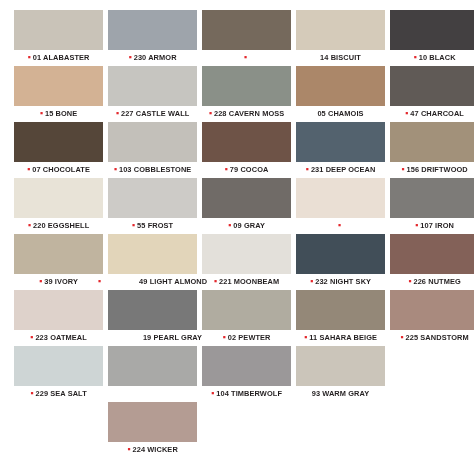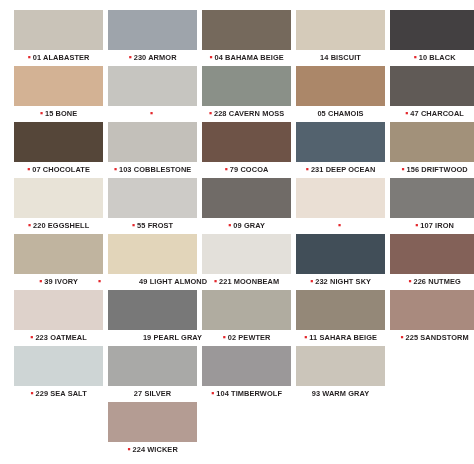--- a/index.html
+++ b/index.html
@@ -84,21 +84,20 @@
         <div class="chip" style="background: rgb(158, 164, 171);"></div>
         <div class="caption">
           <span class="bullet" style="color: rgb(227, 38, 43);">▪</span>
           <span class="cap-text" style="color: rgb(35, 31, 32);">230 ARMOR</span>
         </div>
       </div>
       <div class="cell">
         <div class="chip" style="background: rgb(117, 105, 92);"></div>
         <div class="caption">
           <span class="bullet" style="color: rgb(227, 38, 43);">▪</span>
-          <span class="cap-text" style="color: rgb(35, 31, 32);">04 BAHAMA BEIGE</span>
         </div>
       </div>
       <div class="cell">
         <div class="chip" style="background: rgb(213, 203, 186);"></div>
         <div class="caption">
           <span class="cap-text" style="color: rgb(35, 31, 32);">14 BISCUIT</span>
         </div>
       </div>
       <div class="cell">
         <div class="chip" style="background: rgb(67, 64, 65);"></div>
@@ -111,20 +110,21 @@
         <div class="chip" style="background: rgb(211, 178, 148);"></div>
         <div class="caption">
           <span class="bullet" style="color: rgb(227, 38, 43);">▪</span>
           <span class="cap-text" style="color: rgb(35, 31, 32);">15 BONE</span>
         </div>
       </div>
       <div class="cell">
         <div class="chip" style="background: rgb(198, 197, 192);"></div>
         <div class="caption">
           <span class="bullet" style="color: rgb(227, 38, 43);">▪</span>
+          <span class="cap-text" style="color: rgb(35, 31, 32);">227 CASTLE WALL</span>
         </div>
       </div>
       <div class="cell">
         <div class="chip" style="background: rgb(138, 144, 136);"></div>
         <div class="caption">
           <span class="bullet" style="color: rgb(227, 38, 43);">▪</span>
           <span class="cap-text" style="color: rgb(35, 31, 32);">228 CAVERN MOSS</span>
         </div>
       </div>
       <div class="cell">
@@ -280,23 +280,20 @@
       </div>
       <div class="cell">
         <div class="chip" style="background: rgb(206, 213, 213);"></div>
         <div class="caption">
           <span class="bullet" style="color: rgb(227, 38, 43);">▪</span>
           <span class="cap-text" style="color: rgb(35, 31, 32);">229 SEA SALT</span>
         </div>
       </div>
       <div class="cell">
         <div class="chip" style="background: rgb(169, 169, 167);"></div>
-        <div class="caption">
-          <span class="cap-text" style="color: rgb(35, 31, 32);">27 SILVER</span>
-        </div>
       </div>
       <div class="cell">
         <div class="chip" style="background: rgb(155, 152, 153);"></div>
         <div class="caption">
           <span class="bullet" style="color: rgb(227, 38, 43);">▪</span>
           <span class="cap-text" style="color: rgb(35, 31, 32);">104 TIMBERWOLF</span>
         </div>
       </div>
       <div class="cell">
         <div class="chip" style="background: rgb(203, 197, 186);"></div>

